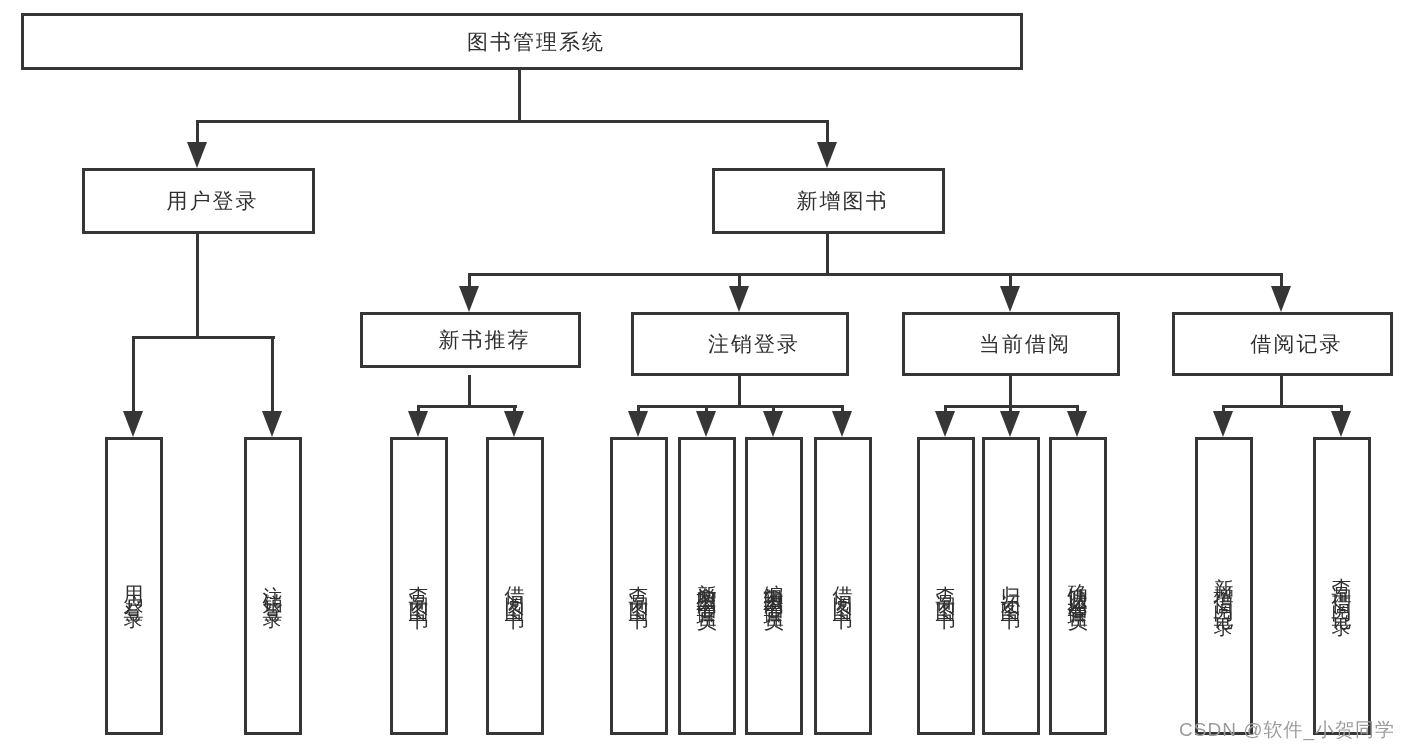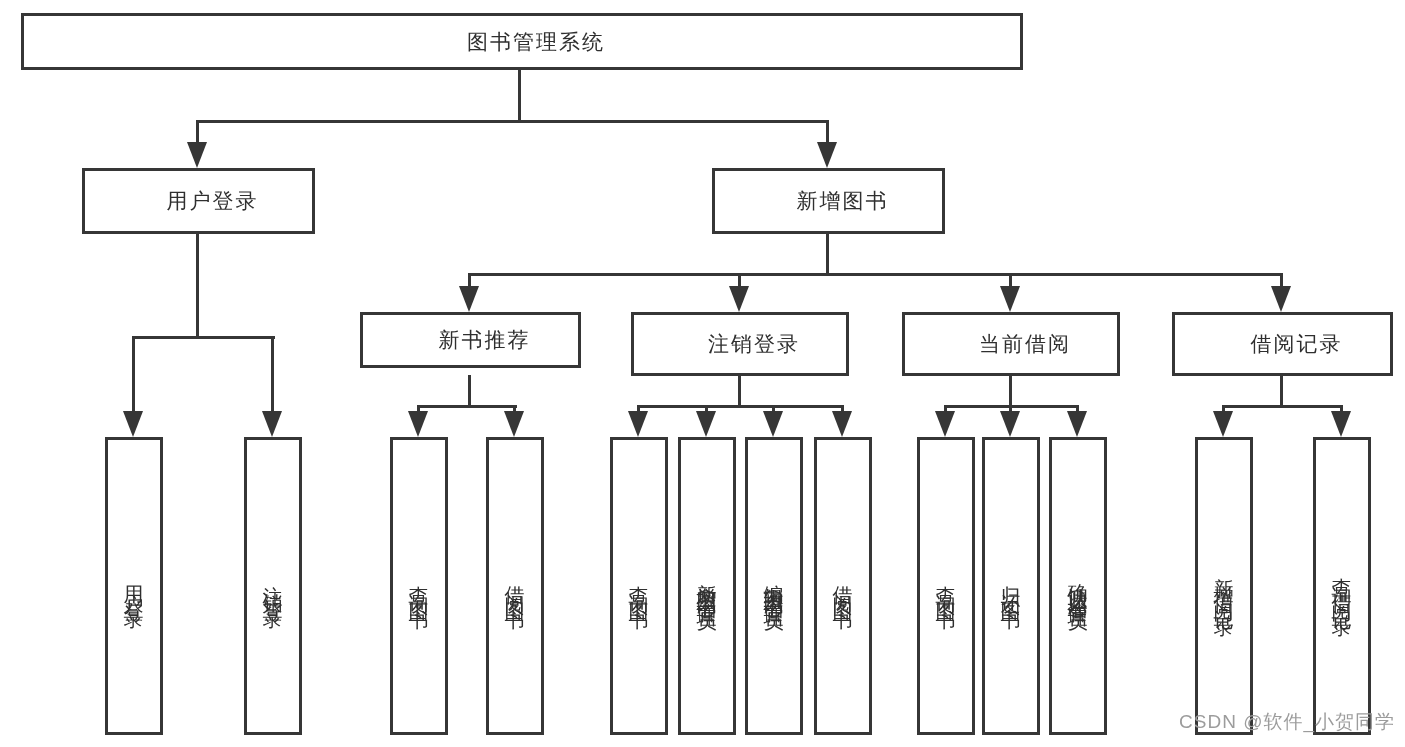--- a/index.html
+++ b/index.html
@@ -61,21 +61,21 @@
   .hl{position:absolute;height:3px;background:var(--line);}
   .ah{
     position:absolute;width:0;height:0;
     border-left:10px solid transparent;
     border-right:10px solid transparent;
     border-top:26px solid var(--line);
   }
   .watermark{
     position:absolute;
     right:10px;
-    bottom:12px;
+    bottom:4px;
     font-size:19px;
     letter-spacing:1px;
     color:var(--watermark);
   }
 </style>
 </head>
 <body>
 
 <div class="canvas">
 

